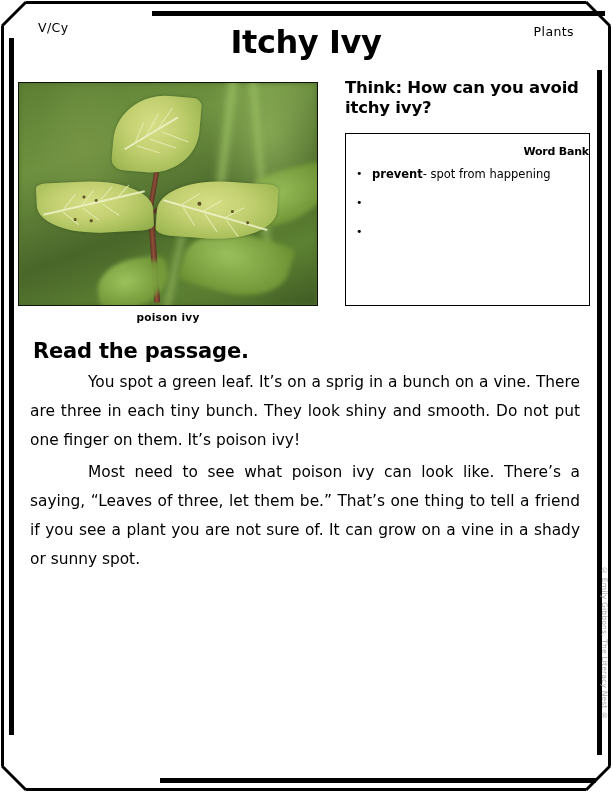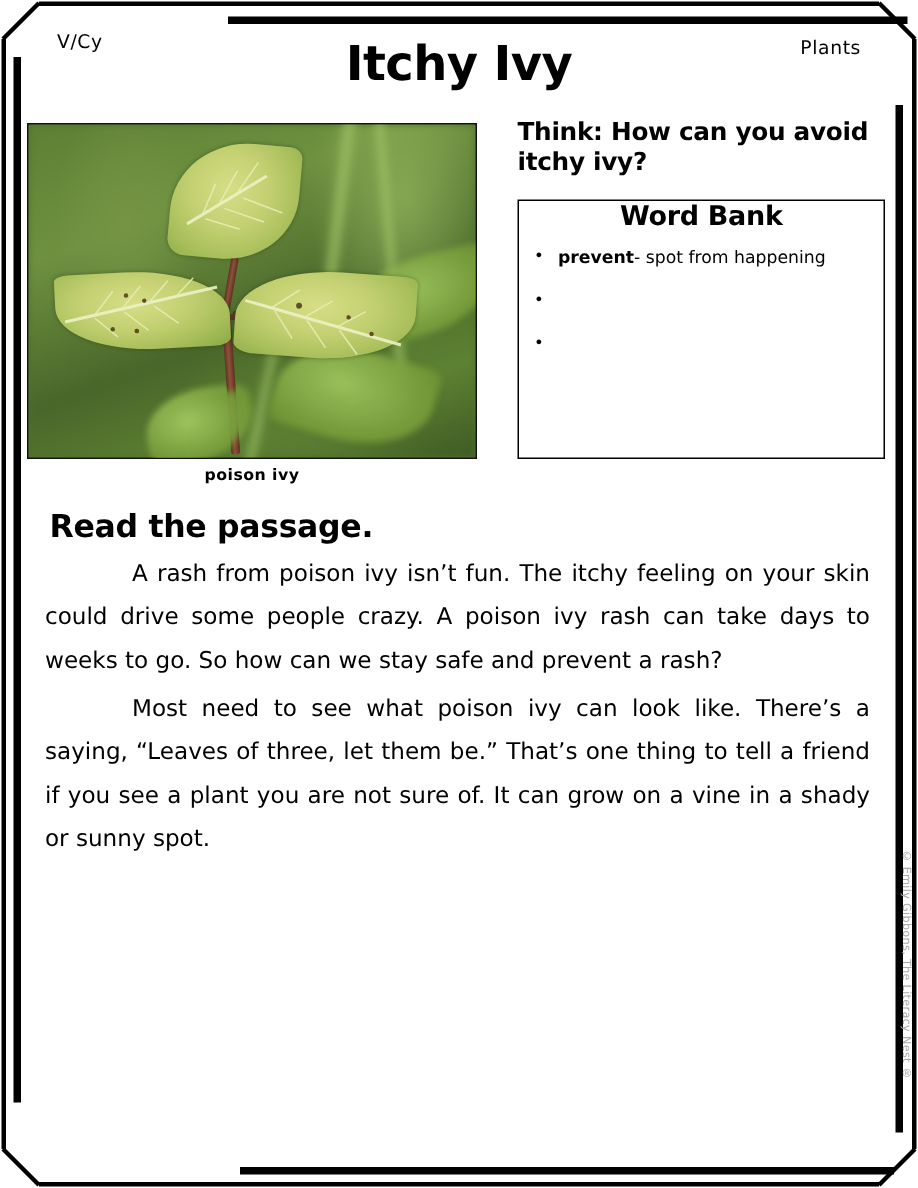--- a/index.html
+++ b/index.html
@@ -135,24 +135,24 @@
   }
   .wordbank {
     position: absolute;
     left: 345px; top: 133px;
     width: 245px;
     height: 173px;
     border: 1.2px solid #000;
     box-sizing: border-box;
   }
   .wordbank-title {
-    text-align: center;
-    font-size: 18px;
+    text-align: right;
+    font-size: 11px;
     font-weight: 800;
-    margin-top: 0;
+    margin-top: 11px;
     letter-spacing: -0.2px;
     font-family: "DejaVu Sans", sans-serif;
   }
   .wb-list {
     margin: 8px 0 0 0;
     padding: 0;
     list-style: none;
   }
   .wb-item {
     display: flex;
@@ -309,17 +309,17 @@
       <span class="wb-bullet">•</span>
     </li>
     <li class="wb-item">
       <span class="wb-bullet">•</span>
     </li>
   </ul>
 </div>
 
 <div class="read-heading">Read the passage.</div>
 <div class="passage">
-  <p>A rash from poison ivy isn’t fun. The itchy feeling on your skin could drive some people crazy.  A poison ivy rash can take days to weeks to go. So how can we stay safe and prevent a rash?</p>
+  <p>You spot a green leaf. It’s on a sprig in a bunch on a vine. There are three in each tiny bunch.  They look shiny and smooth. Do not put one finger on them. It’s poison ivy!</p>
   <p>Most need to see what poison ivy can look like. There’s a saying, “Leaves of three, let them be.” That’s one thing to tell a friend if you see a plant you are not sure of. It can grow on a vine in a shady or sunny spot.</p>
 </div>
 
 <div class="copyright">© Emily Gibbons, The Literacy Nest ®</div>
 
 </body></html>

